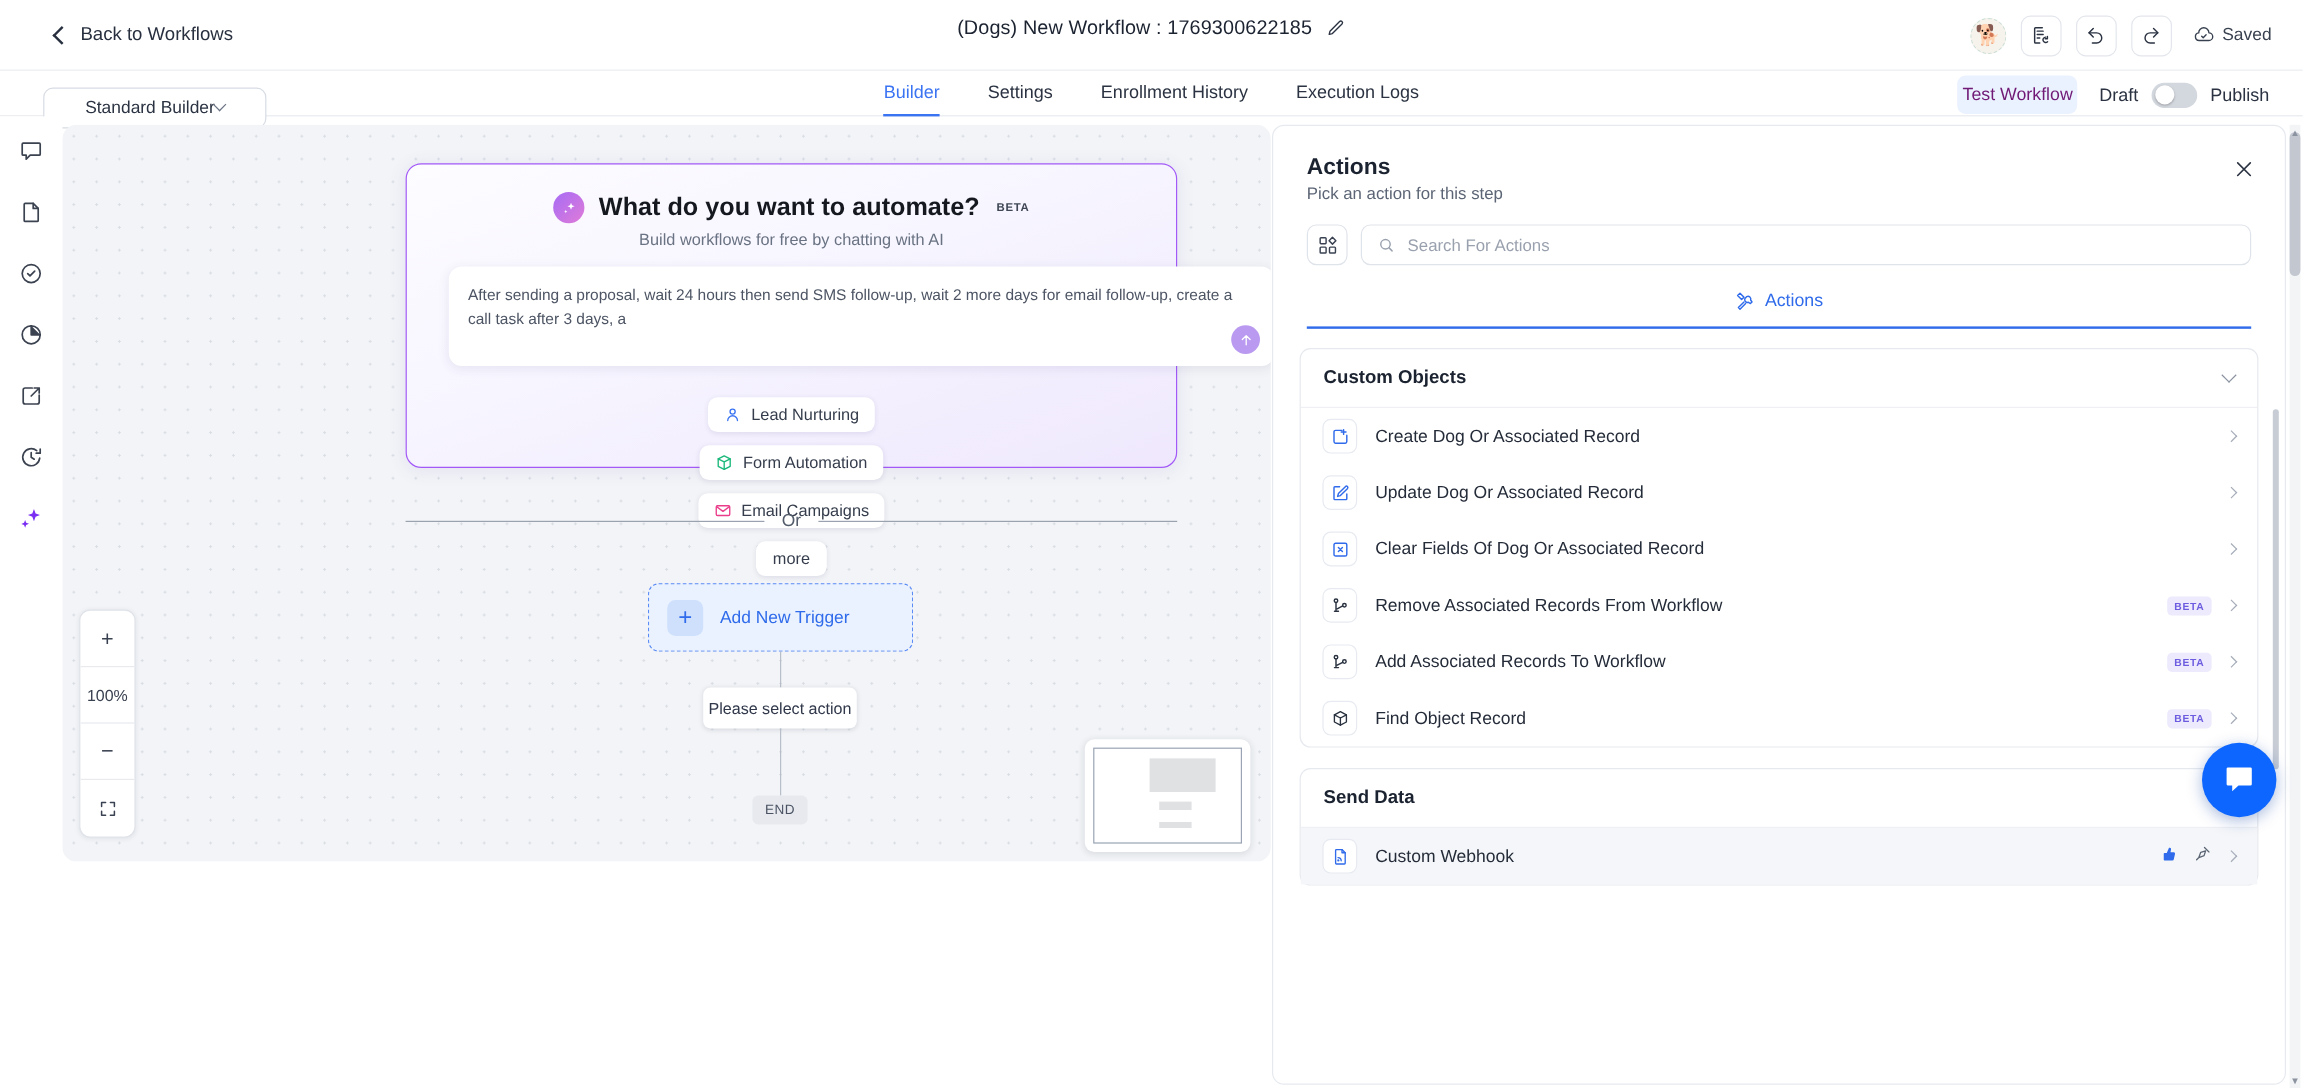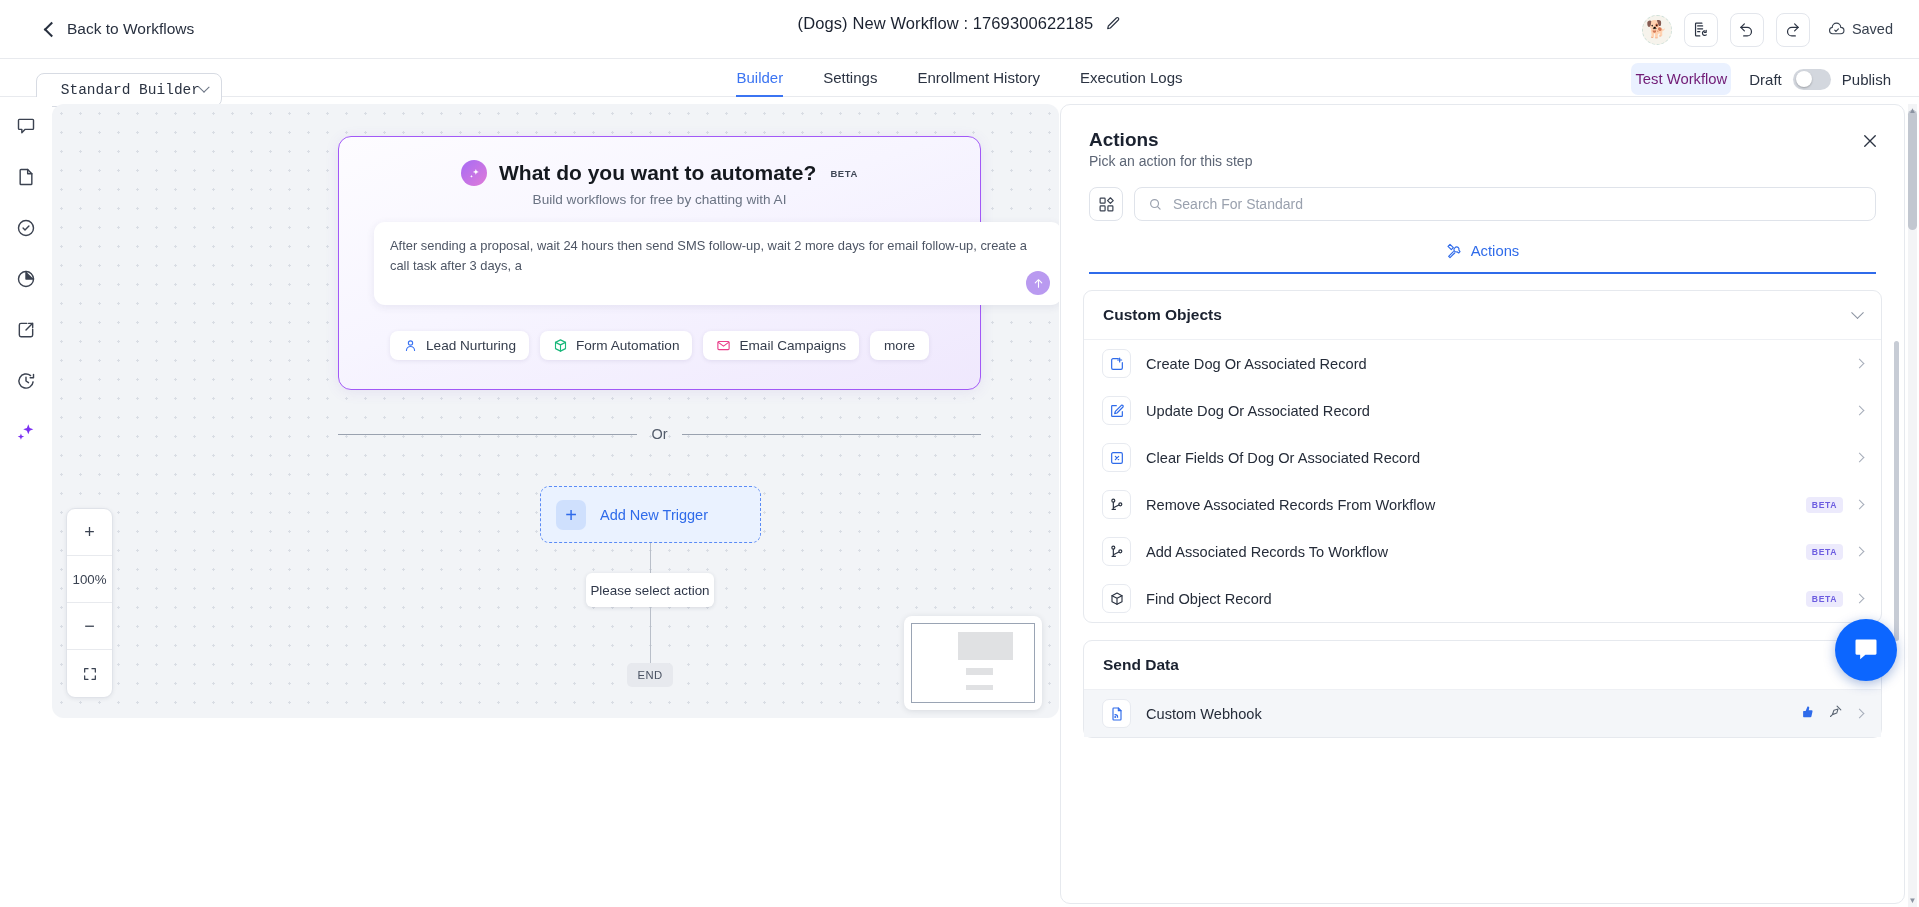--- a/index.html
+++ b/index.html
@@ -60,22 +60,22 @@
 
   
   .subbar {
     position: absolute; top: 59px; left: 0; width: 1919px; height: 38px;
     background: #fff; border-bottom: 1px solid #e8eaee;
   }
   .builder-select {
     position: absolute; left: 36px; top: 14px;
     width: 186px; height: 34px;
     border: 1px solid #d7dbe3; border-radius: 8px; background: #fff;
-    display: flex; align-items: center; justify-content: flex-end;
-    padding: 0 13px; cursor: pointer; font-family: Liberation Mono, monospace;
+    display: flex; align-items: center; justify-content: center;
+    padding: 0 13px; cursor: pointer;
   }
   .builder-select .val { font-size: 14.5px; color: #2b3342; }
   .caret {
     width: 8px; height: 8px; border-right: 1.6px solid #6b7484;
     border-bottom: 1.6px solid #6b7484; transform: rotate(45deg) translate(-2px,-2px);
   }
   .tabs {
     position: absolute; left: 0; right: 0; top: 0; height: 38px;
     display: flex; justify-content: center; align-items: flex-end; gap: 40px;
   }
@@ -155,21 +155,21 @@
     font-size: 12.9px; color: #4c5costs; color: #4d5564; line-height: 1.55;
   }
   .send-btn {
     position: absolute; right: 12px; bottom: 10px;
     width: 24px; height: 24px; border-radius: 50%;
     background: #b99af0; display: flex; align-items: center; justify-content: center;
     cursor: pointer;
   }
   .chips {
     position: absolute; left: 0; right: 0; top: 194px;
-    display: flex; justify-content: center; align-items: center; gap: 11px;
+    display: flex; justify-content: center; align-items: center; gap: 11px; flex-direction: column;
   }
   .chip {
     display: flex; align-items: center; gap: 8px;
     background: #fff; border-radius: 8px; padding: 7px 13px;
     font-size: 13.6px; color: #353d4c; cursor: pointer;
     box-shadow: 0 1px 4px rgba(60,50,110,.10);
   }
   .chip.more { padding: 7px 14px; }
 
   .or-row {
@@ -539,21 +539,21 @@
             <rect x="3" y="14" width="7" height="7" rx="1"></rect>
             <rect x="14" y="14" width="7" height="7" rx="1"></rect>
             <path d="m17.5 2.5 4 4-4 4-4-4z"></path>
           </svg>
       </div>
       <div class="search-box">
         <svg width="15" height="15" viewBox="0 0 24 24" fill="none" stroke="#9aa1ae" stroke-width="1.9" stroke-linecap="round">
             <circle cx="10.5" cy="10.5" r="6.3"></circle>
             <path d="m15.3 15.3 4 4"></path>
           </svg>
-        <span class="ph">Search For Standard</span>
+        <span class="ph">Search For Actions</span>
       </div>
     </div>
 
     <div class="rp-tabs">
       <div class="rp-tab active">
         <svg width="16" height="16" viewBox="0 0 24 24" fill="none" stroke="#2f6bea" stroke-width="1.8" stroke-linecap="round" stroke-linejoin="round">
             <path d="M14.5 6.2a3.5 3.5 0 0 1 4.8 4.3L21 13l-2 2-2.5-1.7a3.5 3.5 0 0 1-4.3-4.8z"></path>
             <path d="M11 13 4 20l2 2 7-7"></path>
             <path d="M3 5l3-3 5 5-3 3z"></path>
           </svg>

